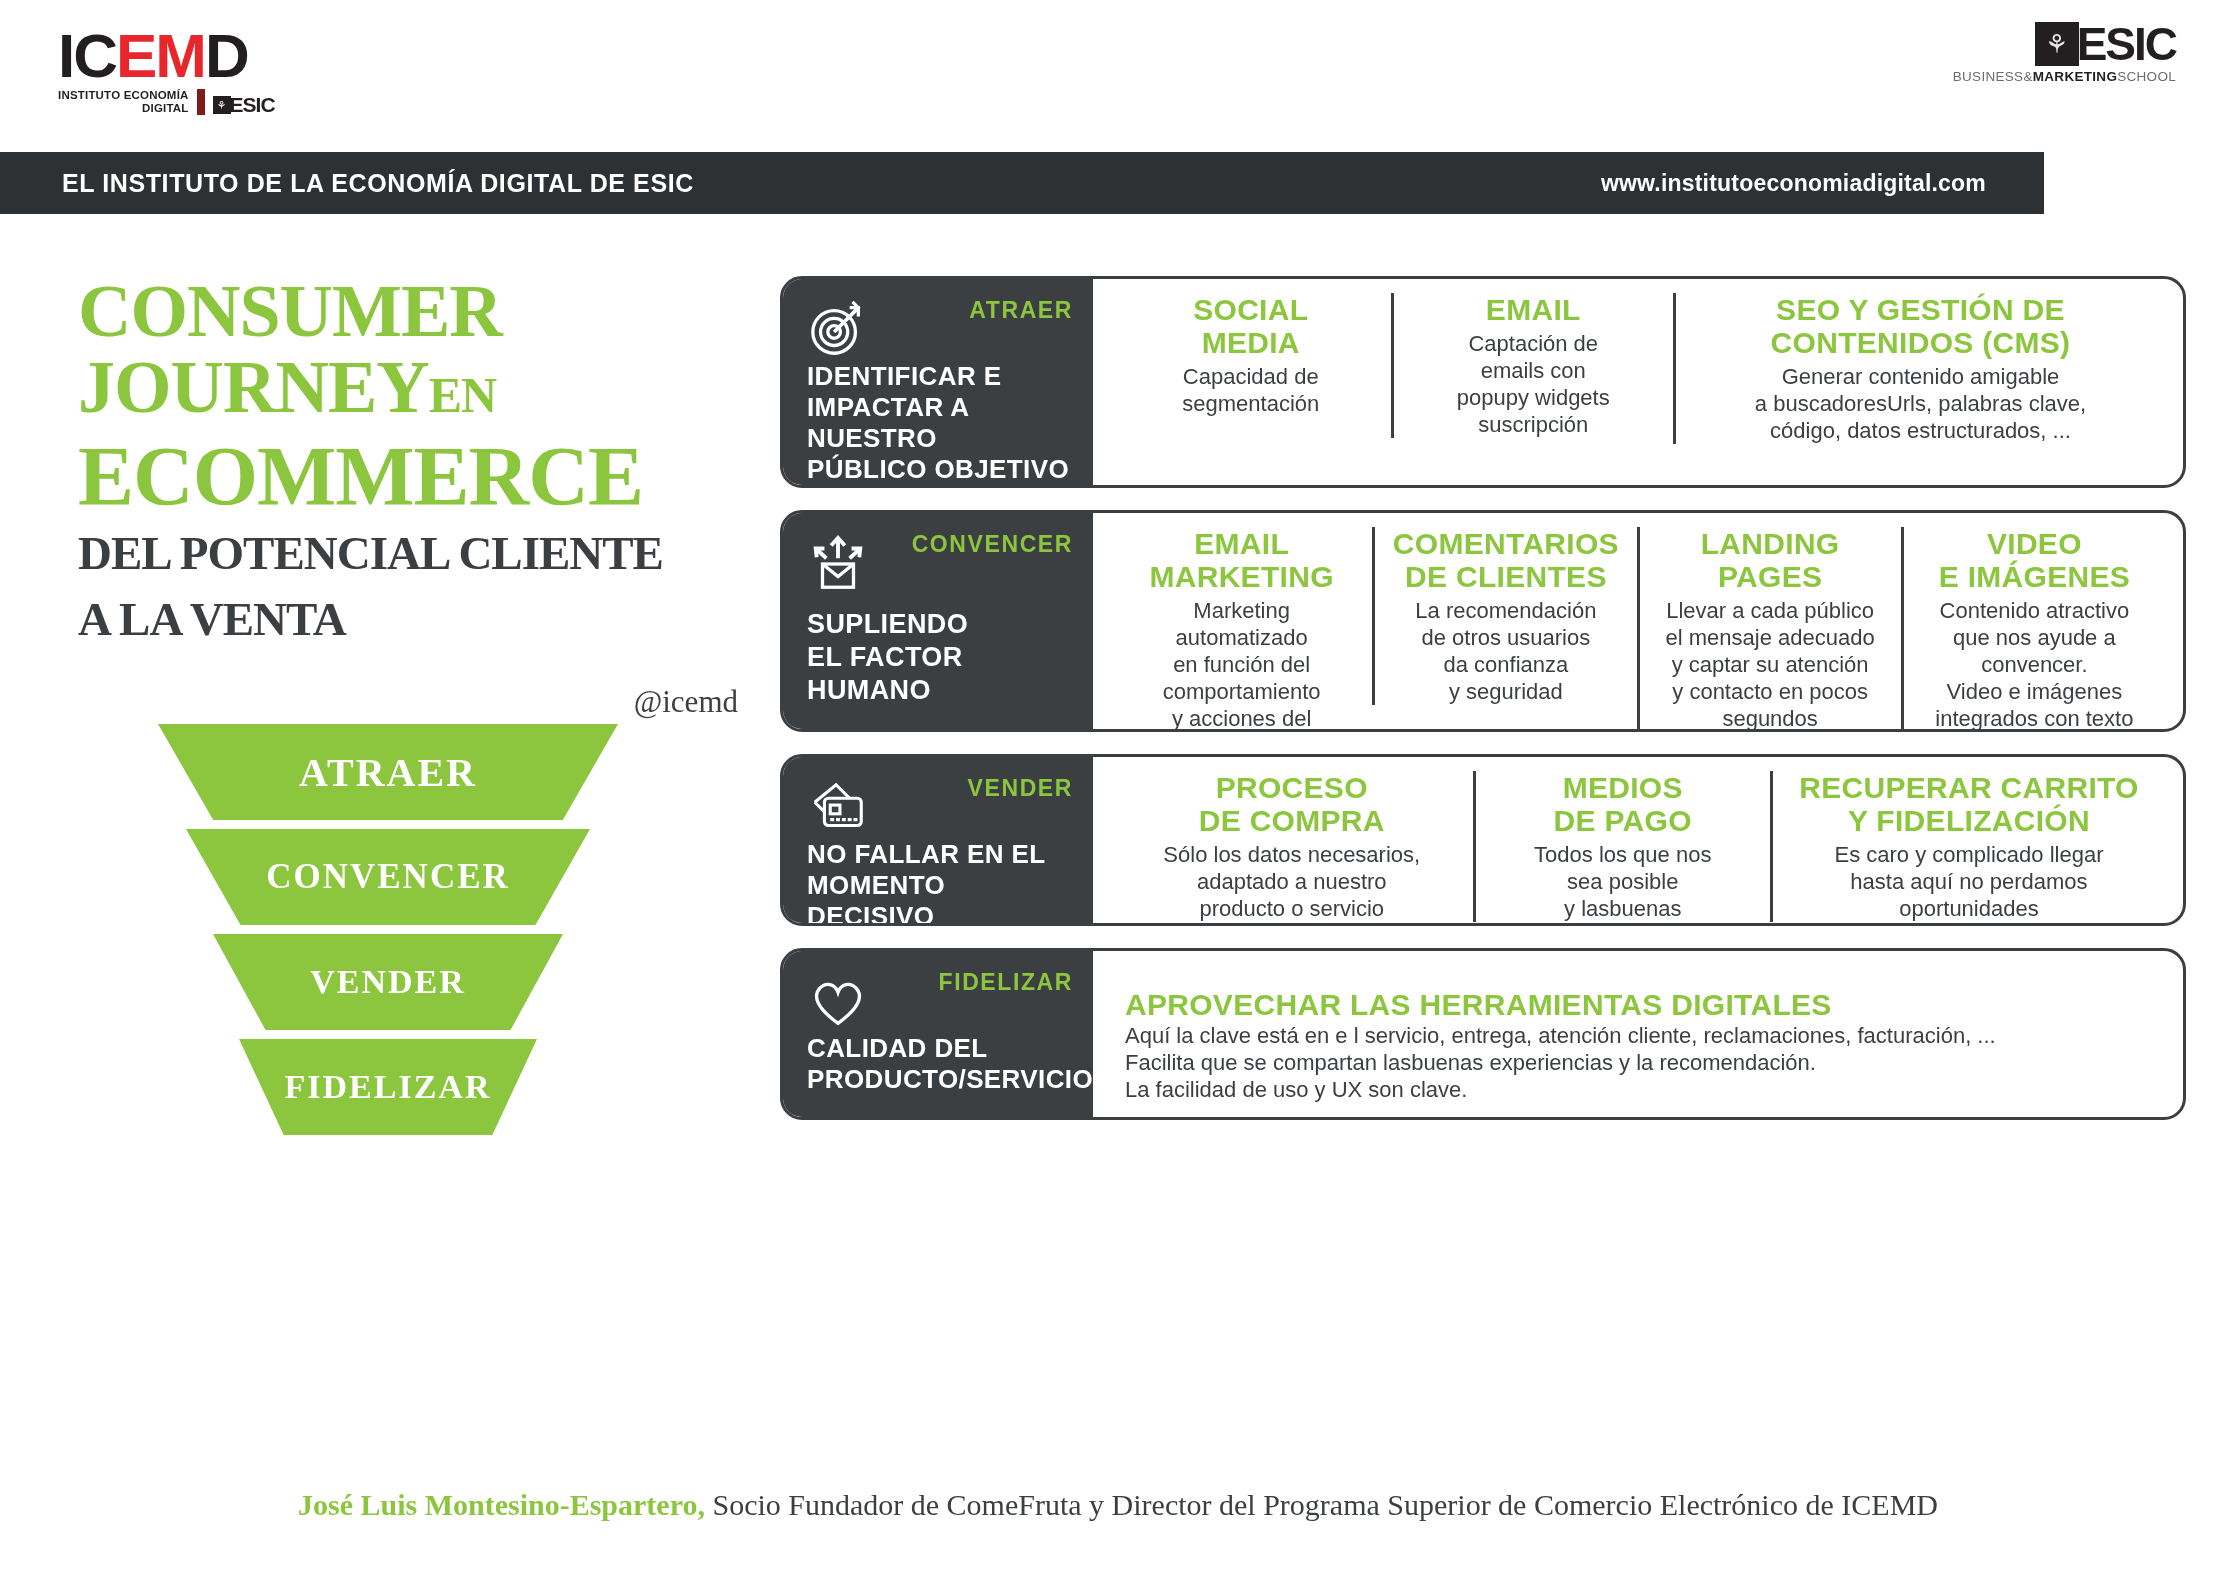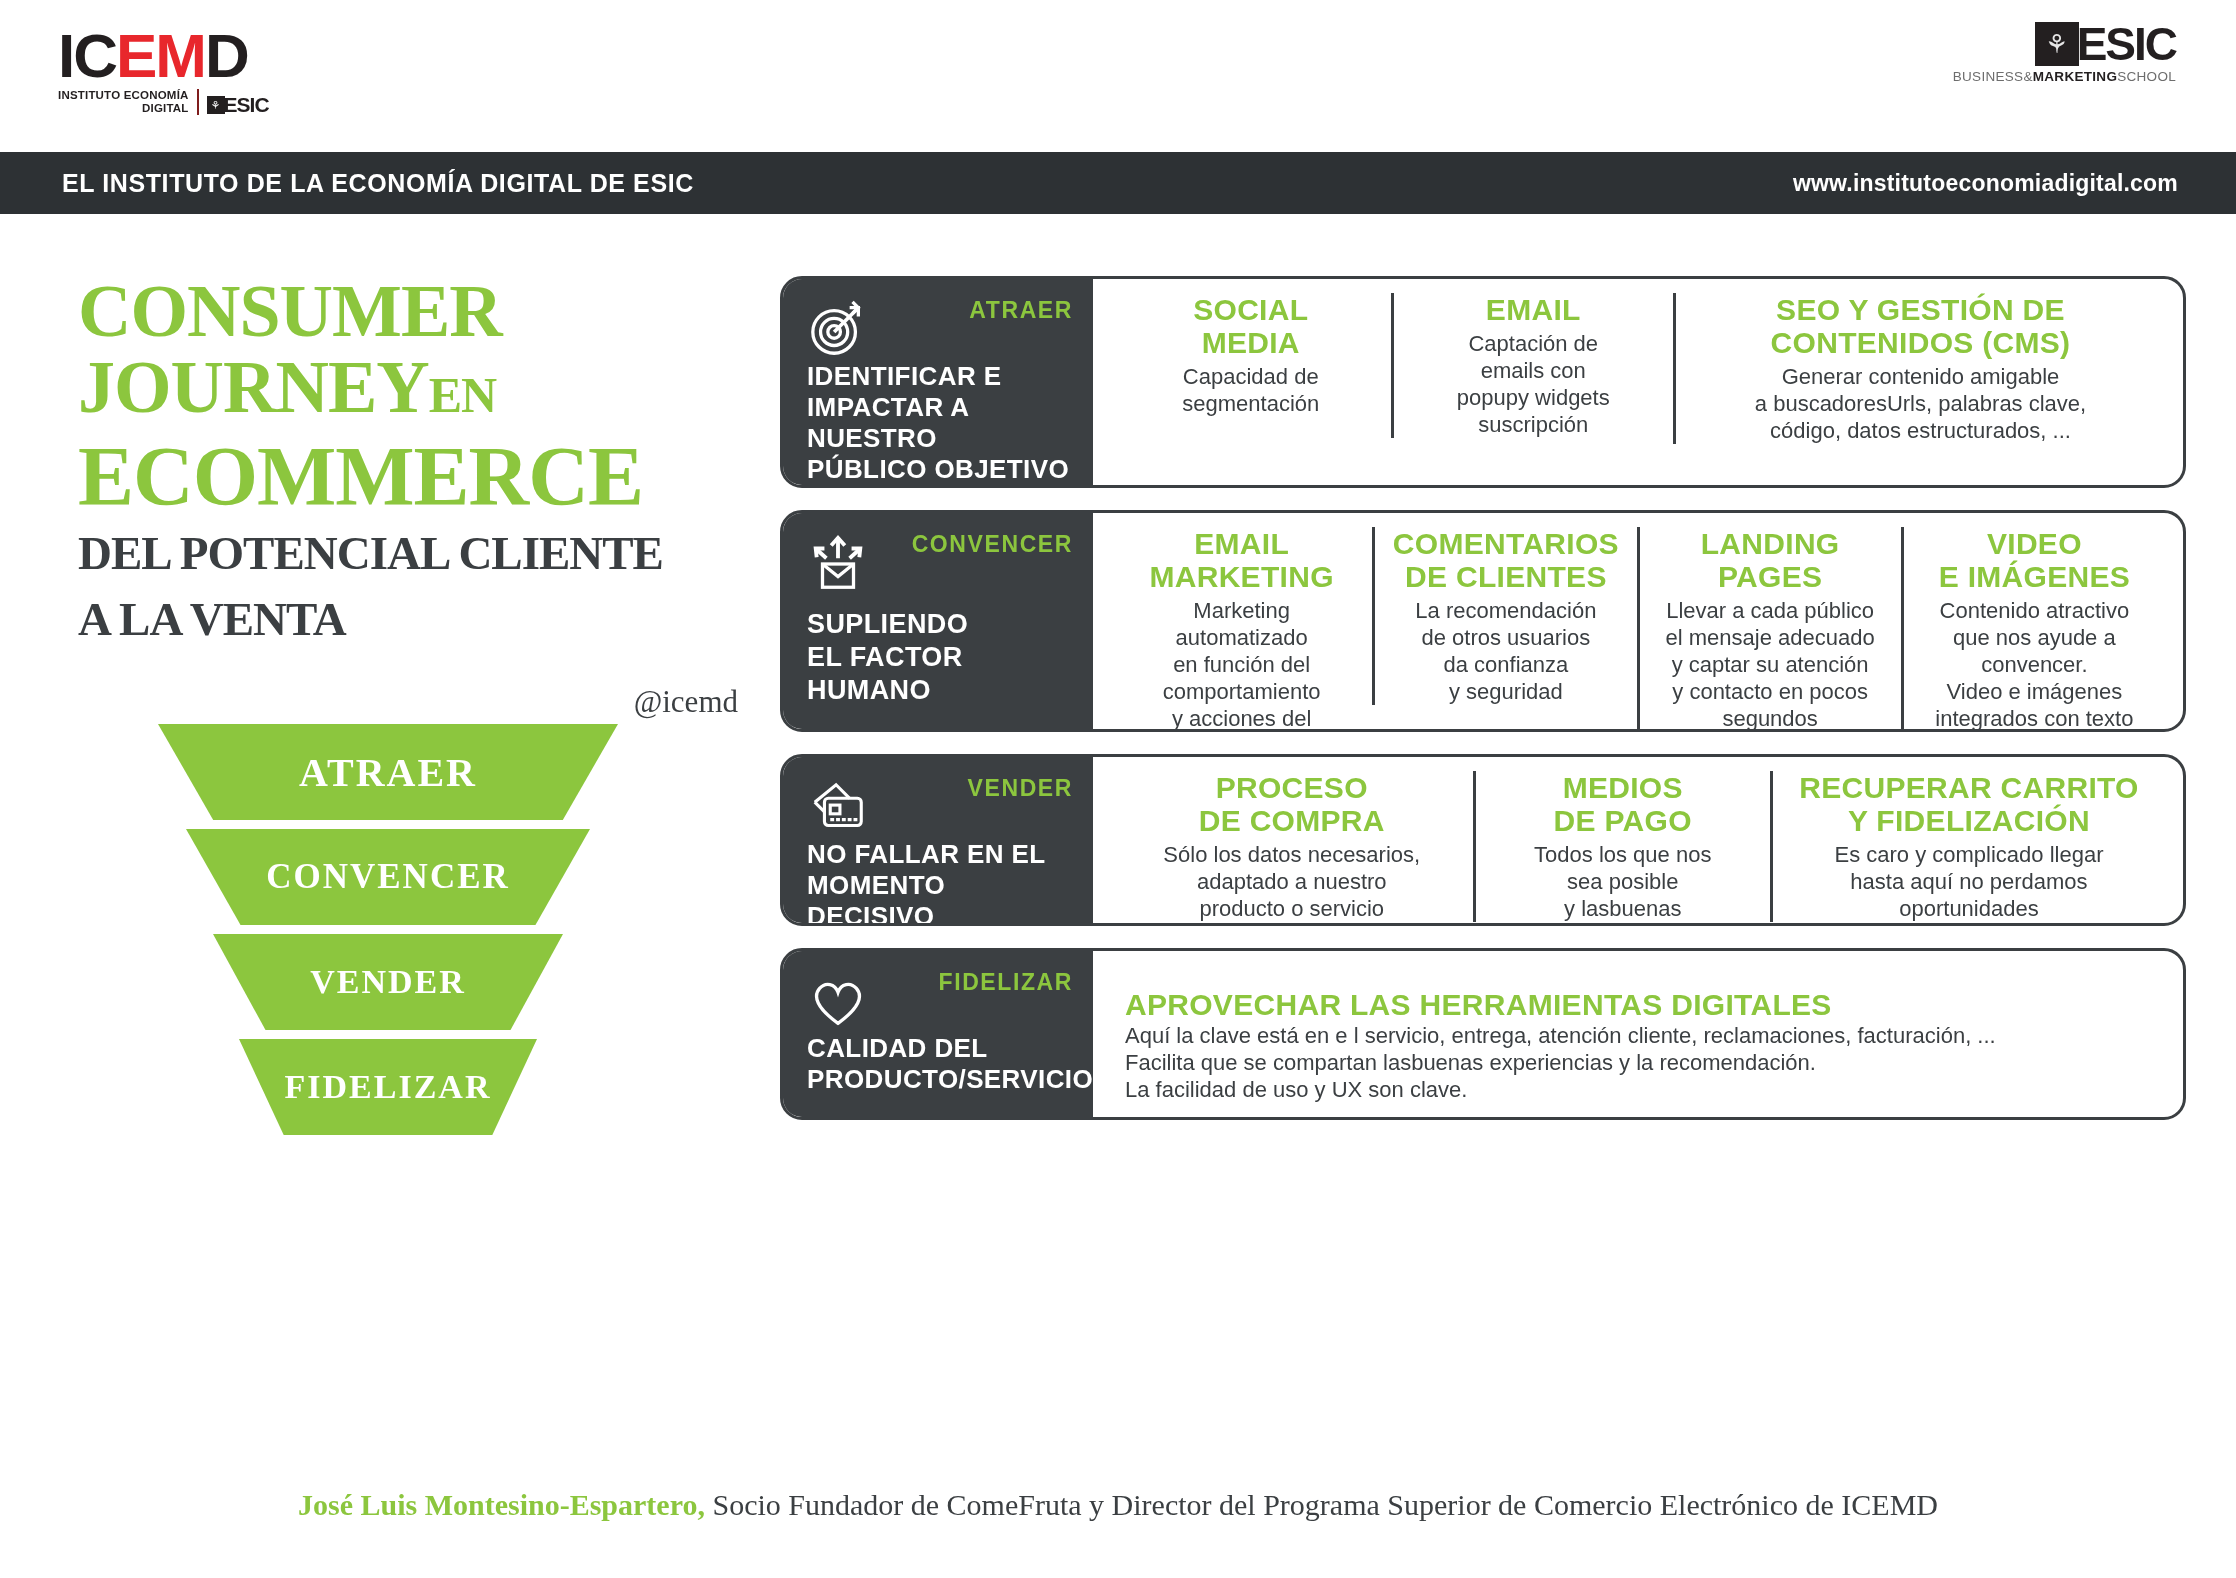--- a/index.html
+++ b/index.html
@@ -22,21 +22,21 @@
     font-weight:bold;font-size:62px;line-height:60px;letter-spacing:-2px;
     color:#231f20;
   }
   .icemd-word .red{color:#e8272c;}
   .icemd-sub{
     display:flex;align-items:flex-end;margin-top:3px;
   }
   .icemd-sub-text{
     font-size:11.5px;font-weight:bold;line-height:13px;color:#231f20;
     text-align:right;letter-spacing:.2px;padding-right:8px;
-    border-right:2px solid #7f1d1d;
+    border-right:8px solid #7f1d1d;
   }
   .esic-mini{
     display:flex;align-items:center;margin-left:8px;
   }
   .esic-mini-badge{
     width:18px;height:18px;background:#231f20;display:flex;align-items:center;justify-content:center;
     color:#ffffff;font-size:11px;line-height:11px;
   }
   .esic-mini-word{
     font-weight:bold;font-size:21px;line-height:20px;letter-spacing:-1px;color:#231f20;margin-left:-1px;
@@ -53,21 +53,21 @@
     font-weight:bold;font-size:46px;line-height:44px;letter-spacing:-2px;color:#231f20;margin-left:-2px;
   }
   .esic-tag{
     font-size:13.5px;letter-spacing:.3px;color:#231f20;margin-top:3px;text-align:center;
   }
   .esic-tag b{font-weight:bold;}
   .esic-tag .light{color:#6d6d6d;}
 
   
   .topbar{
-    position:absolute;left:0;top:152px;width:2236px;height:62px;background:#2d3134;
+    position:absolute;left:0;top:152px;width:2044px;height:62px;background:#2d3134;
     display:flex;align-items:center;
   }
   .topbar-left{
     position:absolute;left:62px;top:50%;transform:translateY(-50%);
     color:#ffffff;font-size:25px;font-weight:bold;letter-spacing:.6px;
     font-family:"Liberation Sans", sans-serif;
   }
   .topbar-right{
     position:absolute;right:58px;top:50%;transform:translateY(-50%);
     color:#ffffff;font-size:23px;font-weight:bold;letter-spacing:.2px;

